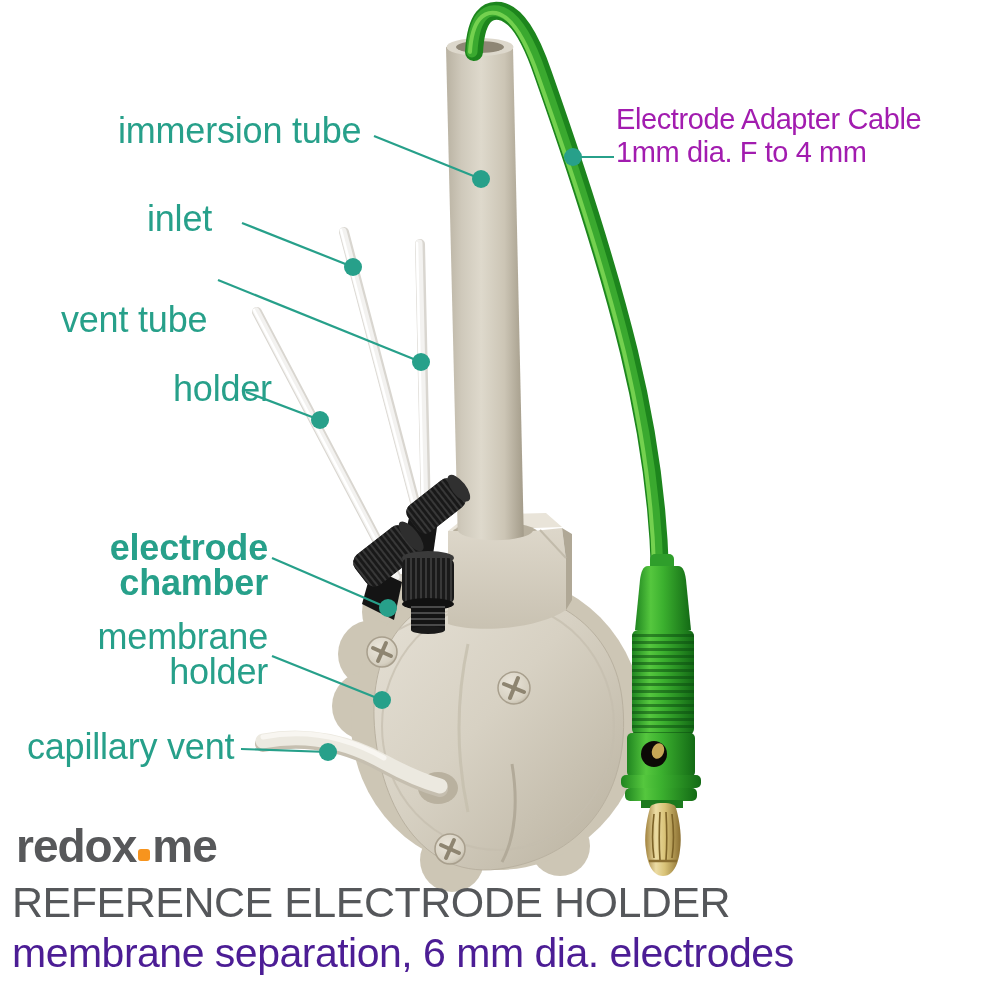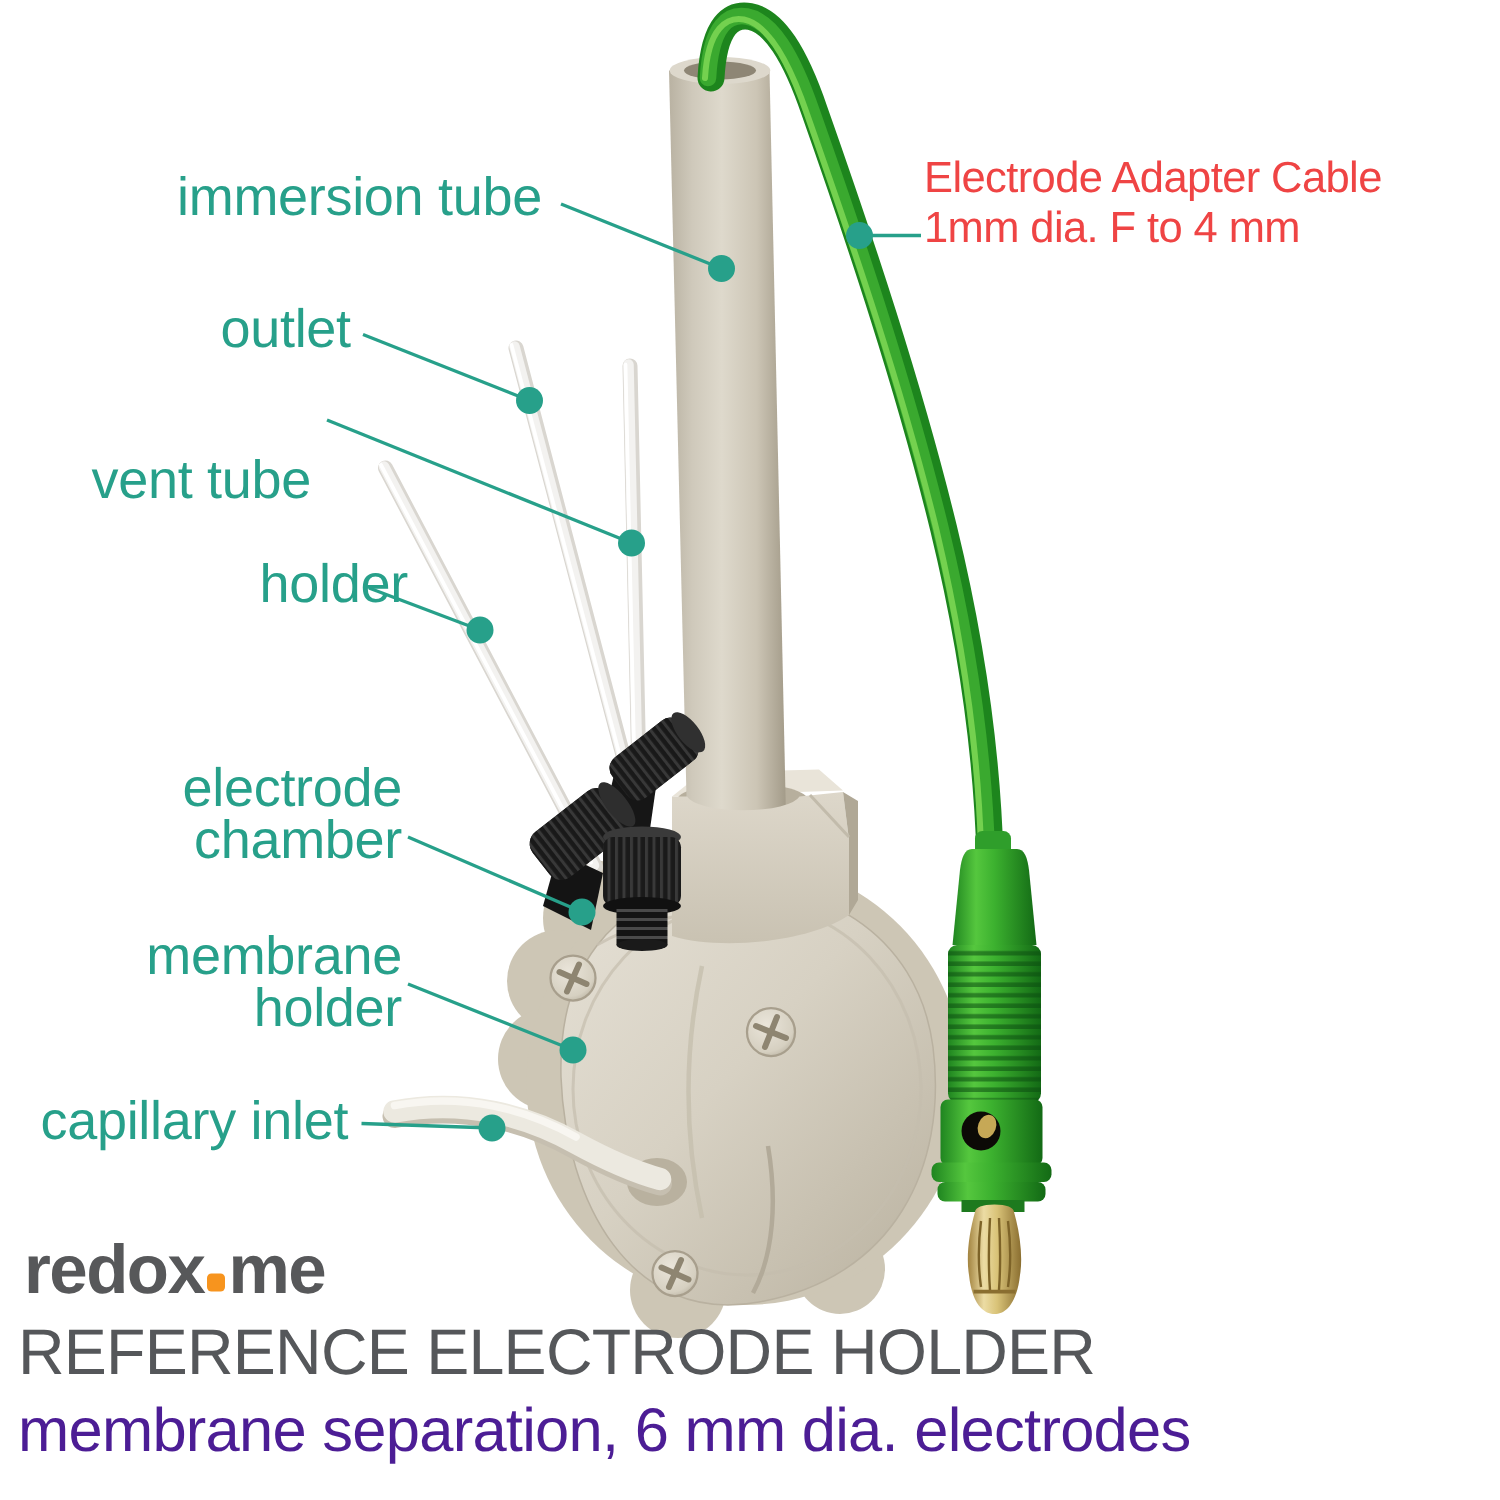--- a/index.html
+++ b/index.html
@@ -7,21 +7,21 @@
     position:relative;width:1000px;height:1000px;background:#ffffff;overflow:hidden;
     font-family:"Liberation Sans", sans-serif;
   }
   .stage svg{position:absolute;left:0;top:0;}
   .callout{
     position:absolute;color:#27a08a;font-size:36px;line-height:35px;
     white-space:nowrap;letter-spacing:-0.2px;
   }
   .callout.right{text-align:right;white-space:normal;}
   .cable-note{
-    position:absolute;left:616px;top:103px;color:#ef4444;font-size:29px;
+    position:absolute;left:616px;top:103px;color:#a21caf;font-size:29px;
     line-height:33px;letter-spacing:-0.4px;white-space:nowrap;
   }
   .footer{position:absolute;left:0;top:0;width:1000px;height:1000px;pointer-events:none;}
   .logo{
     position:absolute;left:16px;top:822px;font-size:46px;font-weight:bold;
     color:#57585a;letter-spacing:-1px;line-height:48px;
   }
   .logo .logo-dot{
     display:inline-block;width:12px;height:12px;background:#f7941e;border-radius:3px;
     margin:0 2px 1px 2px;vertical-align:baseline;
@@ -234,26 +234,26 @@
       <line x1="272" y1="656" x2="382" y2="700"></line>
         <circle cx="382" cy="700" r="9" stroke="none"></circle>
       <line x1="241" y1="749" x2="328" y2="752"></line>
         <circle cx="328" cy="752" r="9" stroke="none"></circle>
       <line x1="573" y1="157" x2="614" y2="157"></line>
         <circle cx="573" cy="157" r="9" stroke="none"></circle>
     </g>
   </svg>
 
   <div class="callout" style="left:118px;top:113px;">immersion tube</div>
-  <div class="callout" style="left:147px;top:201px;">outlet</div>
+  <div class="callout" style="left:147px;top:201px;">inlet</div>
   <div class="callout" style="left:61px;top:258px;margin-top:44px;">vent tube</div>
   <div class="callout" style="left:173px;top:371px;">holder</div>
-  <div class="callout right" style="left:70px;top:507px;width:198px;">electrode chamber</div>
+  <div class="callout right" style="left:70px;top:530px;width:198px;font-weight:bold;">electrode chamber</div>
   <div class="callout right" style="left:70px;top:619px;width:198px;">membrane holder</div>
-  <div class="callout" style="left:27px;top:729px;">capillary inlet</div>
+  <div class="callout" style="left:27px;top:729px;">capillary vent</div>
 
   <div class="cable-note">
     <div>Electrode Adapter Cable</div>
     <div>1mm dia. F to 4 mm</div>
   </div>
 
   <div class="footer">
     <div class="logo">
       <span>redox</span><span class="logo-dot"></span><span>me</span>
     </div>

